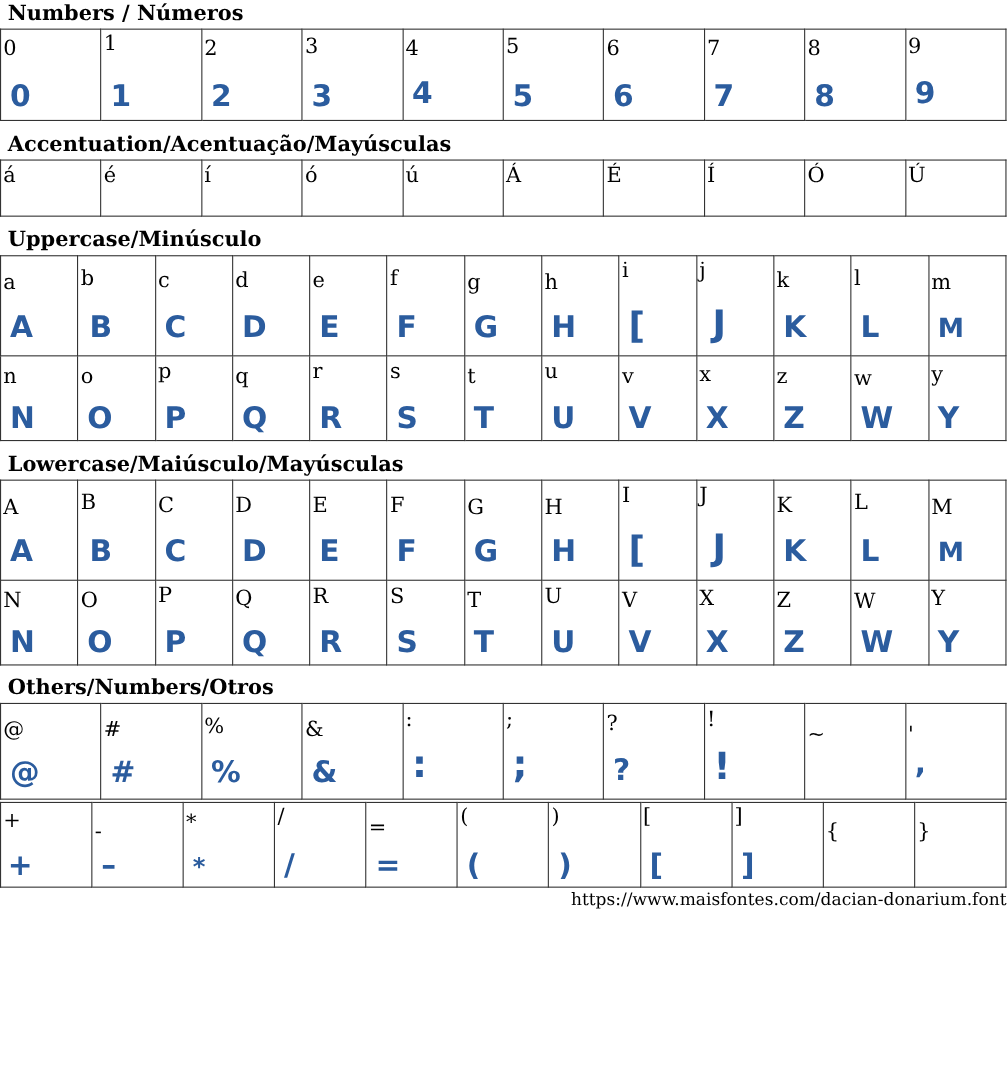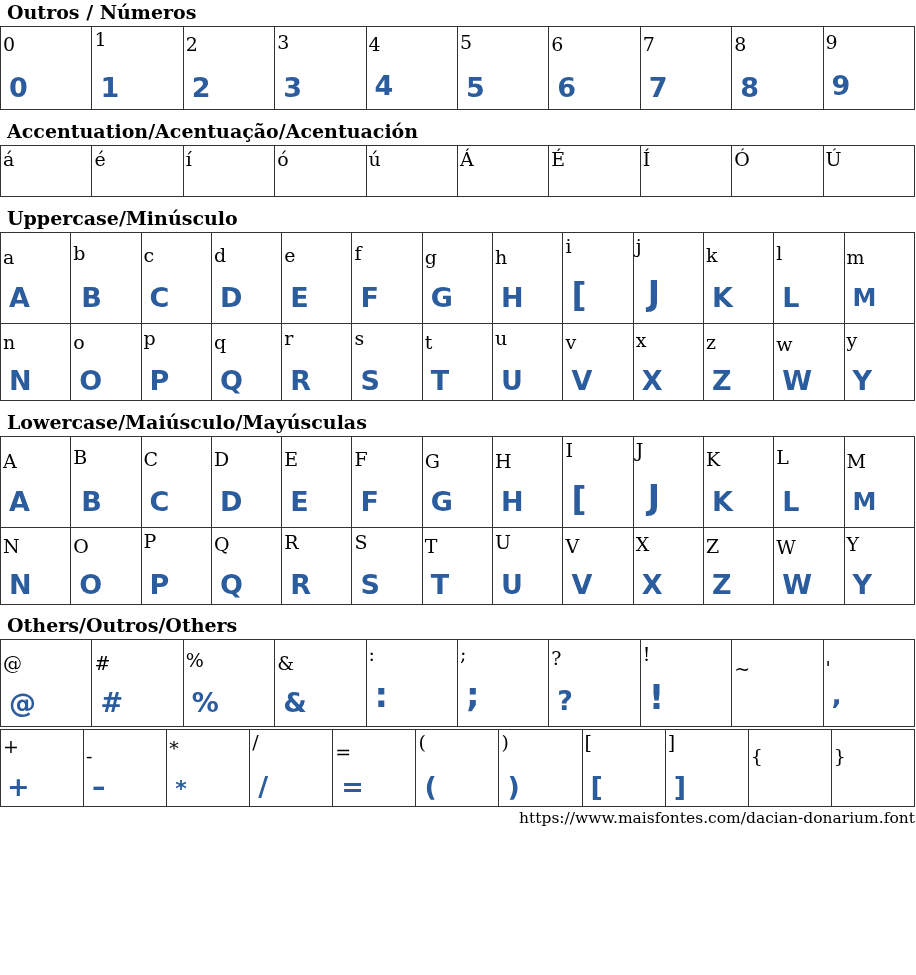--- a/index.html
+++ b/index.html
@@ -11,21 +11,21 @@
   table.grid td { border:1.5px solid #333; padding:0; vertical-align:top; position:relative; overflow:hidden; }
   .lbl { position:absolute; left:2px; font-family:"DejaVu Serif", serif; font-size:19px; line-height:20px; color:#000; }
   .gl { position:absolute; left:8px; font-family:"DejaVu Sans", sans-serif; font-weight:bold;
         font-size:27px; line-height:30px; color:#2b5c9e; letter-spacing:0; }
   .footer { position:absolute; right:1px; top:808px; font-family:"DejaVu Serif", serif; font-size:15.5px;
             line-height:20px; color:#000; white-space:nowrap; }
 </style>
 </head>
 <body>
 
-<h2 class="section-title" style="top:1px">Outros / Números</h2>
+<h2 class="section-title" style="top:1px">Numbers / Números</h2>
 <table class="grid" style="top:26px;width:915px;height:84px">
   <tbody>
       <tr>
     <td>
           <span class="lbl" style="top:7px">0</span>
           <span class="gl" style="top:46px">0</span>
         </td>
     <td>
           <span class="lbl" style="top:2px">1</span>
           <span class="gl" style="top:46px">1</span>
@@ -59,21 +59,21 @@
           <span class="gl" style="top:46px">8</span>
         </td>
     <td>
           <span class="lbl" style="top:5px">9</span>
           <span class="gl" style="top:44px">9</span>
         </td>
   </tr>
 </tbody>
   </table>
 
-<h2 class="section-title" style="top:120px">Accentuation/Acentuação/Acentuación</h2>
+<h2 class="section-title" style="top:120px">Accentuation/Acentuação/Mayúsculas</h2>
 <table class="grid" style="top:145px;width:915px;height:52px">
   <tbody>
       <tr>
     <td>
           <span class="lbl" style="top:3px">á</span>
         </td>
     <td>
           <span class="lbl" style="top:3px">é</span>
         </td>
     <td>
@@ -325,21 +325,21 @@
           <span class="gl" style="top:42px">W</span>
         </td>
     <td>
           <span class="lbl" style="top:6px">Y</span>
           <span class="gl" style="top:42px">Y</span>
         </td>
   </tr>
 </tbody>
   </table>
 
-<h2 class="section-title" style="top:614px">Others/Outros/Others</h2>
+<h2 class="section-title" style="top:614px">Others/Numbers/Otros</h2>
 <table class="grid" style="top:639px;width:915px;height:88px">
   <tbody>
       <tr>
     <td>
           <span class="lbl" style="top:13px">@</span>
           <span class="gl" style="top:48px">@</span>
         </td>
     <td>
           <span class="lbl" style="top:13px">#</span>
           <span class="gl" style="top:48px">#</span>

